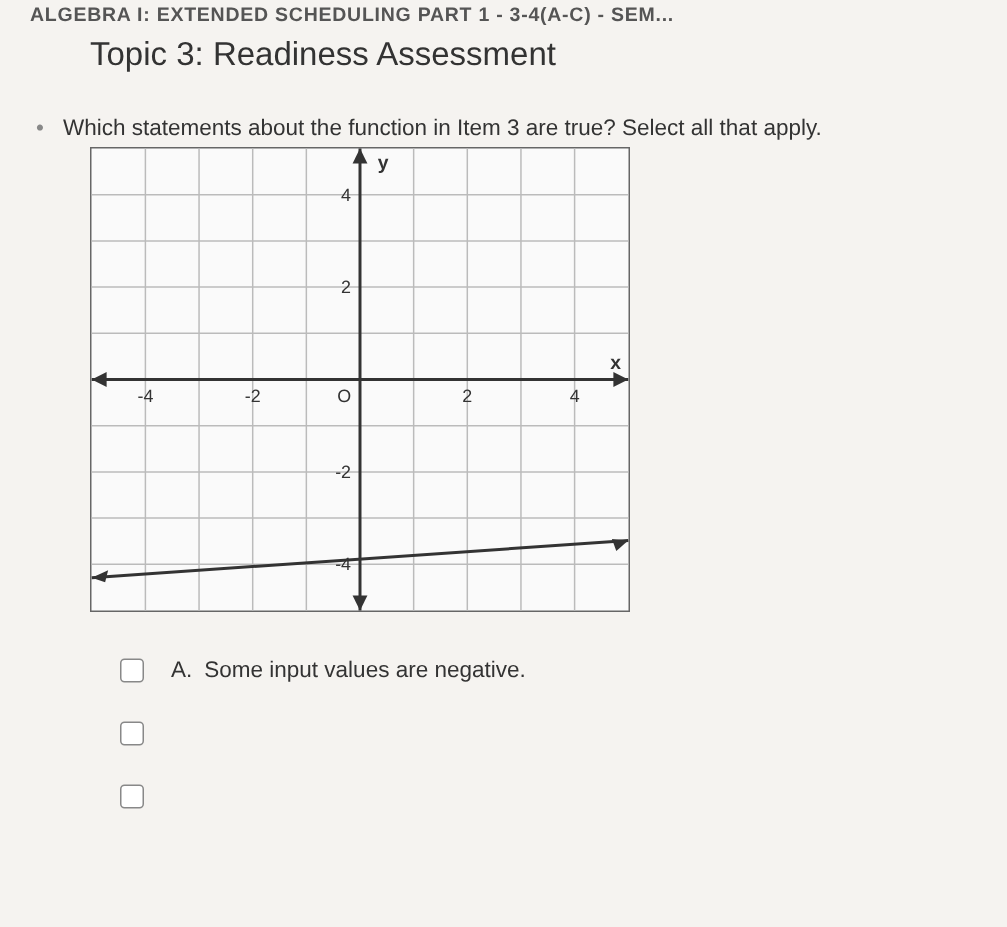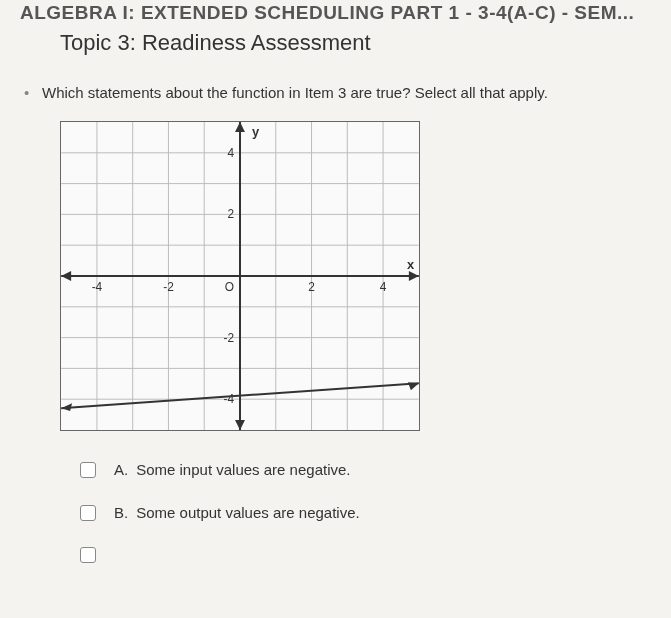--- a/index.html
+++ b/index.html
@@ -7,40 +7,40 @@
       font-family: Arial, Helvetica, sans-serif;
       background: #f5f3f0;
       width: 671px;
       height: 618px;
       padding: 0 20px 20px 20px;
       color: #333;
       position: relative;
       overflow: hidden;
     }
     .course-header {
-      font-size: 19px;
+      font-size: 13px;
       font-weight: 600;
       color: #555;
       letter-spacing: 0.5px;
       margin-bottom: 6px;
       padding-top: 2px;
     }
     .topic-title {
       font-size: 22px;
       font-weight: 500;
       color: #333;
       margin-bottom: 28px;
       font-family: "Segoe UI", Arial, sans-serif;
       margin-left: 40px;
     }
     .question {
       font-size: 15px;
       color: #333;
       margin-left: 22px;
-      margin-bottom: 20px;
+      margin-bottom: 4px;
       position: relative;
     }
     .question::before {
       content: "•";
       position: absolute;
       left: -18px;
       top: 0;
       color: #888;
     }
     .chart-wrap {
@@ -139,20 +139,17 @@
 
 <div class="options">
   <div class="option">
     <span class="checkbox"></span>
     <span>
       <span class="opt-letter">A.</span><span>Some input values are negative.</span>
     </span>
   </div>
   <div class="option">
     <span class="checkbox"></span>
-    <span>
-      <span class="opt-letter">B.</span><span>Some output values are negative.</span>
-    </span>
   </div>
   <div class="option">
     <span class="checkbox"></span>
   </div>
 </div>
 
 </body></html>

